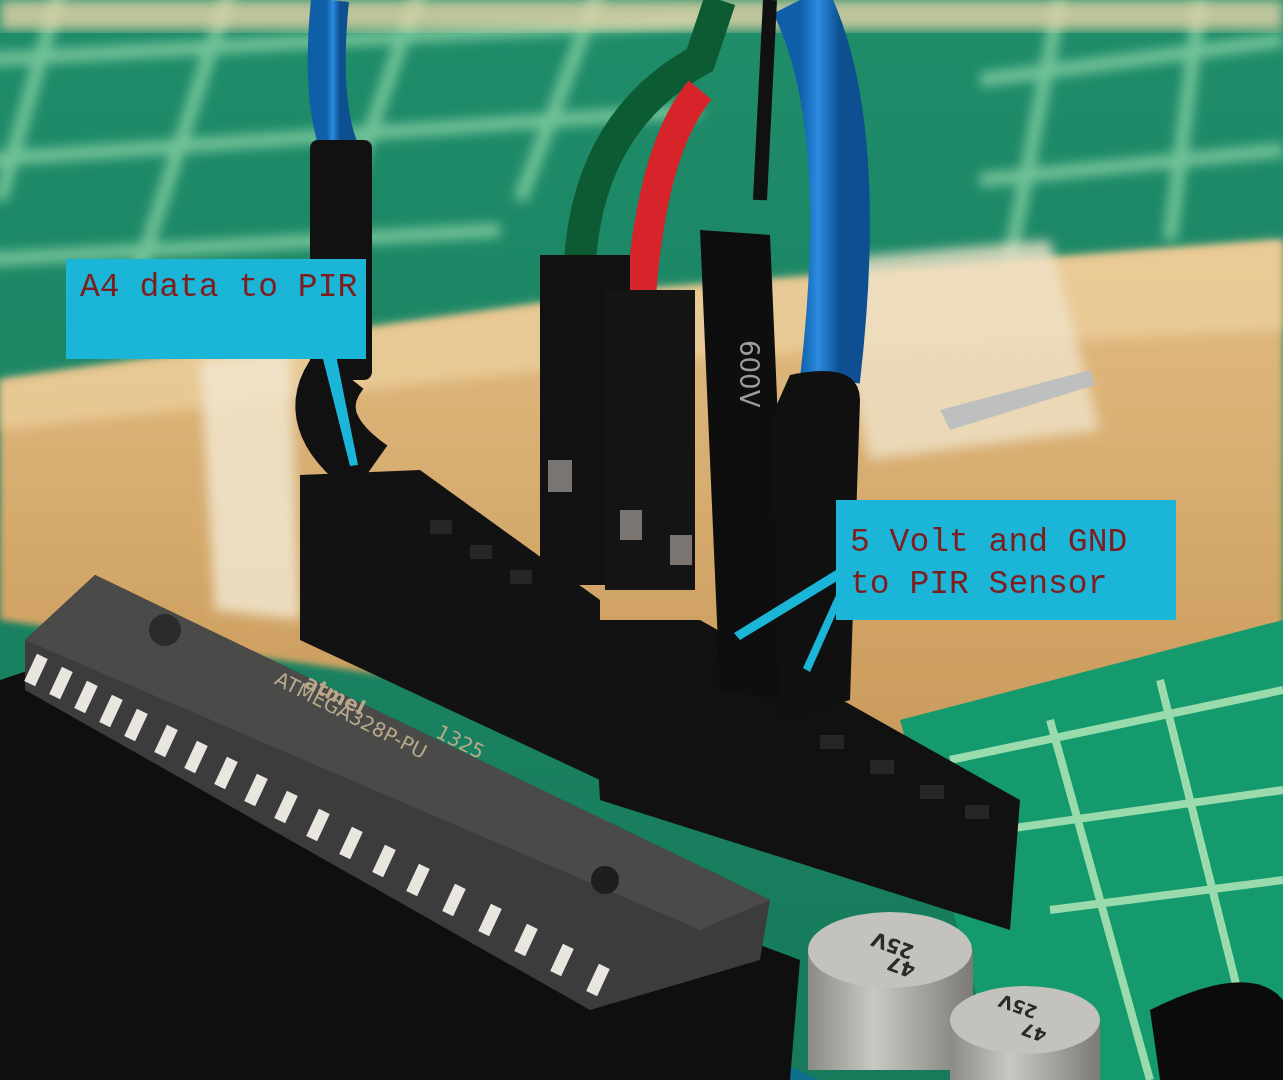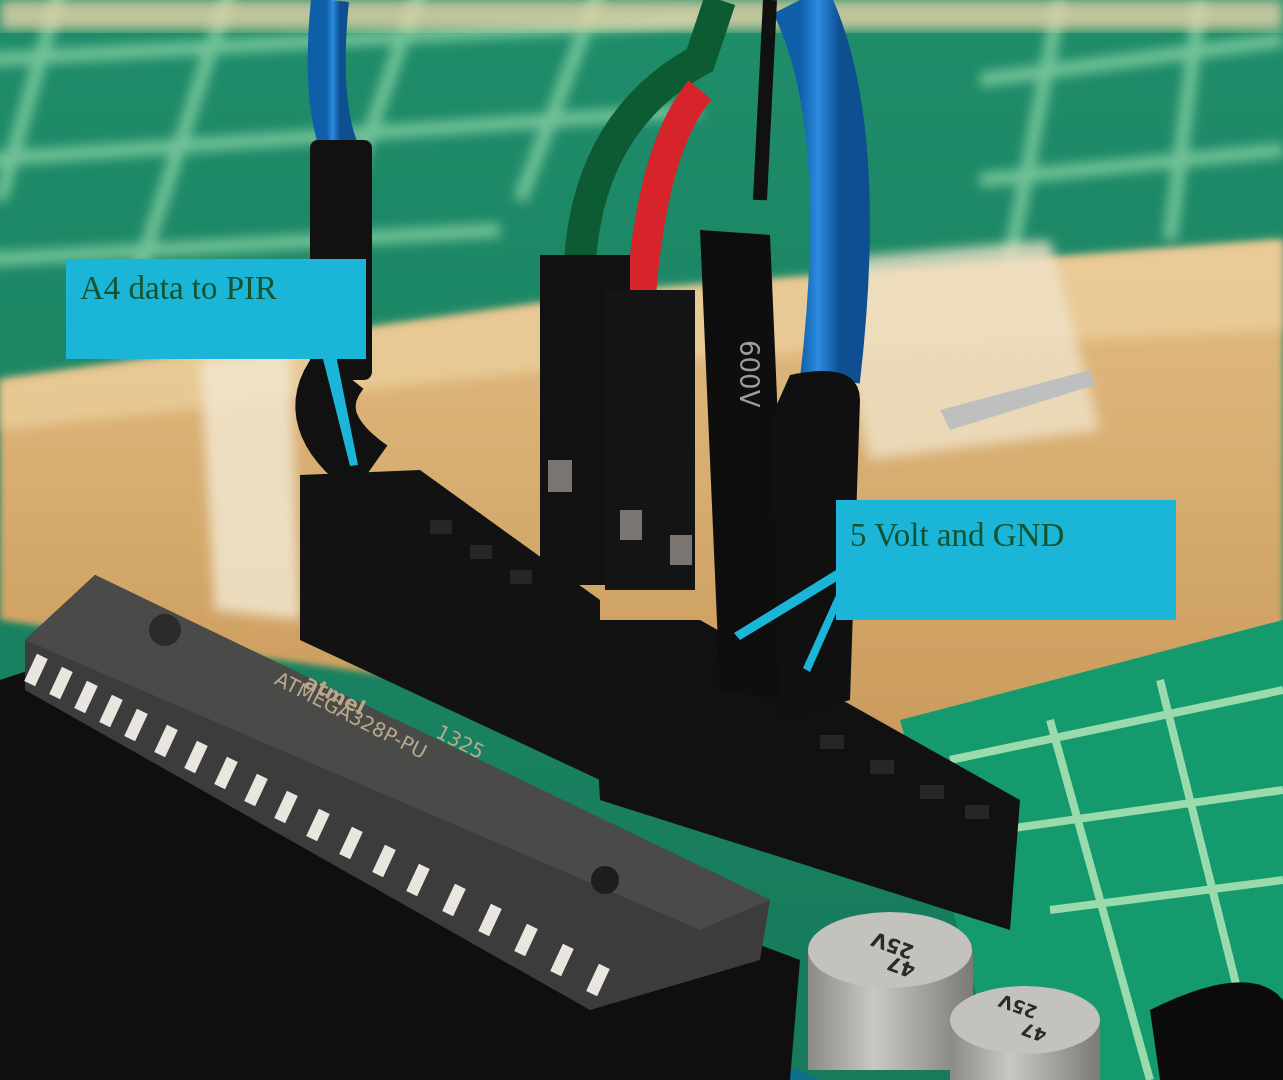--- a/index.html
+++ b/index.html
@@ -1,21 +1,21 @@
 <!DOCTYPE html>
 <html><head>
 <meta charset="utf-8">
 <style>
   html, body { margin: 0; padding: 0; }
   body { width: 1283px; height: 1080px; overflow: hidden; background: #1a6e55; font-family: "DejaVu Sans", sans-serif; }
   .scene { position: relative; width: 1283px; height: 1080px; overflow: hidden; }
   .scene svg.photo { position: absolute; left: 0; top: 0; width: 1283px; height: 1080px; }
-  .callout { position: absolute; background: #1bb5d8; color: #14532d; font-family: Liberation Serif, serif; font-size: 33px; line-height: 42px; padding: 8px 14px 10px 14px; box-sizing: border-box; }
+  .callout { position: absolute; background: #1bb5d8; color: #7f1d1d; font-family: Liberation Mono, monospace; font-size: 33px; line-height: 42px; padding: 8px 14px 10px 14px; box-sizing: border-box; }
   .callout-a4 { left: 66px; top: 259px; width: 300px; height: 100px; }
-  .callout-5v { left: 836px; top: 500px; width: 340px; height: 120px; padding-top: 14px; }
+  .callout-5v { left: 836px; top: 500px; width: 340px; height: 120px; padding-top: 22px; }
   .callout span { display: block; white-space: nowrap; }
   svg.overlay { position: absolute; left: 0; top: 0; width: 1283px; height: 1080px; pointer-events: none; }
 </style>
 </head>
 <body>
 
 <div class="scene">
   <svg class="photo" viewBox="0 0 1283 1080">
     <defs>
       <linearGradient id="matGrad" x1="0" y1="0" x2="0" y2="1">
@@ -178,14 +178,15 @@
     <polygon points="836,570 842,578 740,640 734,633" fill="#1bb5d8"></polygon>
     <polygon points="836,595 842,600 810,672 803,668" fill="#1bb5d8"></polygon>
   </svg>
 
   <div class="callout callout-a4">
     <span>A4 data to PIR</span>
   </div>
 
   <div class="callout callout-5v">
     <span>5 Volt and GND</span>
+    <span>to PIR Sensor</span>
   </div>
 </div>
 
 </body></html>

